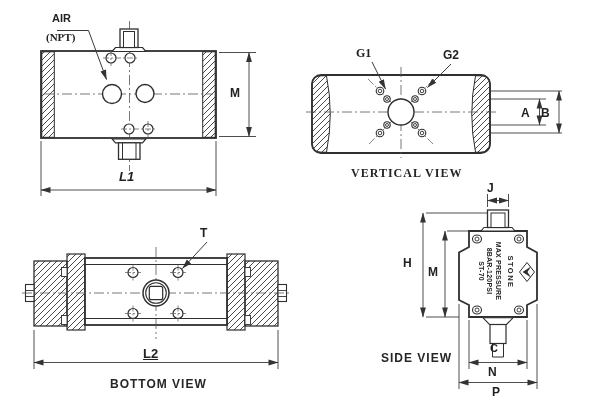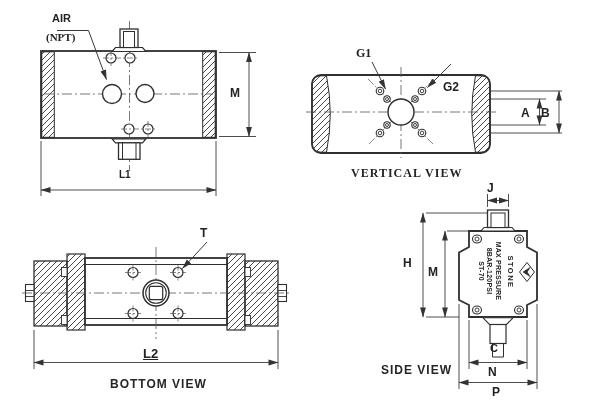--- a/index.html
+++ b/index.html
@@ -198,39 +198,39 @@
     <g>
       <polygon points="527,262.5 534.5,272 527,281.5 519.5,272" fill="#fff" stroke="#2f2f2f" stroke-width="1"></polygon>
       <path d="M522.5,272 L531,266.5 L527.5,272 L531,277.5 Z" fill="#2f2f2f"></path>
     </g>
   </g>
 </svg>
 
   <div class="lbl sm" style="left:52px;top:13px;width:34px;">AIR</div>
   <div class="lbl sm" style="left:46px;top:32px;width:46px;font-family:Liberation Serif, serif;">(NPT)</div>
   <div class="lbl" style="left:230px;top:87px;width:14px;">M</div>
-  <div class="lbl" style="left:119px;top:170px;width:24px;font-size:10px;">L1</div>
+  <div class="lbl" style="left:119px;top:170px;width:24px;font-size:13px;font-style:italic;">L1</div>
 
   <div class="lbl" style="left:356px;top:47px;width:22px;font-family:Liberation Serif, serif;">G1</div>
-  <div class="lbl" style="left:443px;top:49px;width:22px;margin-top:32px;">G2</div>
+  <div class="lbl" style="left:443px;top:49px;width:22px;">G2</div>
   <div class="lbl" style="left:521px;top:107px;width:14px;">A</div>
   <div class="lbl" style="left:541px;top:107px;width:14px;">B</div>
   <div class="cap" style="left:351px;top:167px;font-family:Liberation Serif, serif;">VERTICAL VIEW</div>
 
   <div class="lbl" style="left:200px;top:227px;width:14px;">T</div>
   <div class="lbl" style="left:143px;top:347px;width:26px;font-size:13px;text-decoration:underline;">L2</div>
   <div class="cap" style="left:68px;top:378px;margin-left:42px;">BOTTOM VIEW</div>
 
   <div class="lbl" style="left:487px;top:182px;width:22px;">J</div>
   <div class="lbl" style="left:403px;top:257px;width:14px;">H</div>
   <div class="lbl" style="left:428px;top:266px;width:14px;">M</div>
   <div class="lbl sm" style="left:490px;top:343px;width:16px;">C</div>
   <div class="lbl" style="left:488px;top:366px;width:20px;">N</div>
   <div class="lbl" style="left:492px;top:386px;width:14px;">P</div>
-  <div class="cap" style="left:381px;top:364px;">SIDE VIEW</div>
+  <div class="cap" style="left:381px;top:352px;">SIDE VIEW</div>
 
   <div class="plate">
     <div>MAX PRESSURE</div>
     <div>8BAR-120PSI</div>
     <div>ST-70</div>
   </div>
   <div class="brand">STONE</div>
 
 </div>
 

